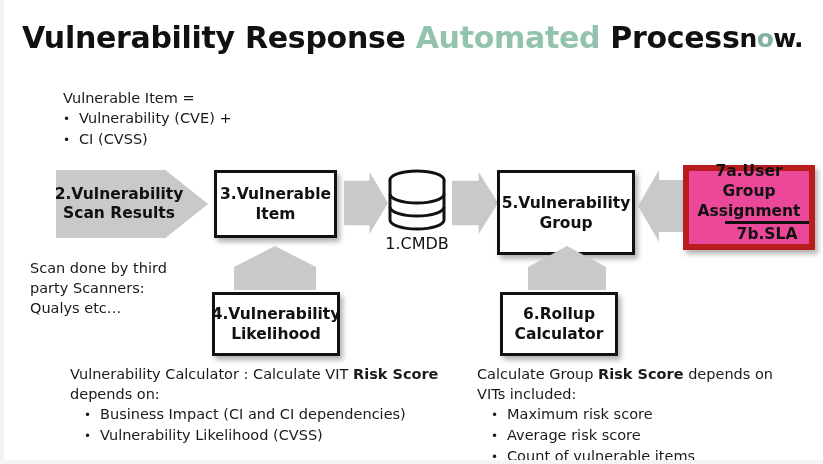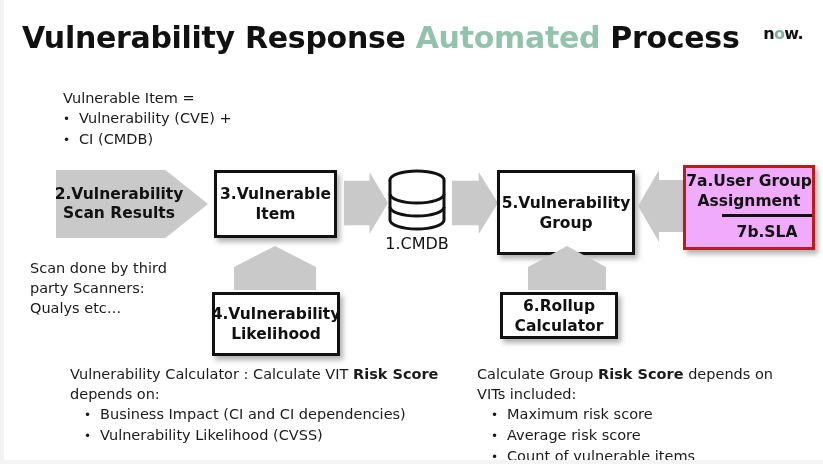--- a/index.html
+++ b/index.html
@@ -39,21 +39,21 @@
     letter-spacing: -0.3px;
     white-space: nowrap;
     font-family: "DejaVu Sans", sans-serif;
   }
   .title .accent { color: #93c3ad; }
 
   .logo {
     position: absolute;
     right: 20px;
     top: 24px;
-    font-size: 16px;
+    font-size: 25px;
     font-weight: bold;
     letter-spacing: -0.6px;
     font-family: "DejaVu Sans", sans-serif;
     color: #111111;
   }
   .logo .o { color: #7fb3a0; }
 
   
   .deftext {
     position: absolute;
@@ -131,25 +131,26 @@
     font-size: 16px;
     text-align: center;
     color: #111111;
     white-space: nowrap;
   }
 
   
   .stackbox {
     position: absolute;
     box-sizing: border-box;
-    border: 3px solid #b91c1c;
-    background: #f0abfc;
+    border: 6px solid #b91c1c;
+    background: #ec4899;
     box-shadow: 3px 4px 5px rgba(0,0,0,0.30);
     display: flex;
     flex-direction: column;
+    justify-content: flex-end;
   }
   .stackbox .cell {
     font-family: "DejaVu Sans", sans-serif;
     font-weight: bold;
     font-size: 15.5px;
     line-height: 20px;
     text-align: center;
     display: flex;
     align-items: center;
     justify-content: center;
@@ -197,21 +198,21 @@
     <span>Vulnerability Response </span><span class="accent">Automated</span><span> Process</span>
   </div>
 
   <div class="logo">
     <span>n</span><span class="o">o</span><span>w.</span>
   </div>
 
   <div class="deftext def-left">
     <div>Vulnerable Item =</div>
     <span class="bul">Vulnerability (CVE)  +</span>
-    <span class="bul">CI (CMDB)</span>
+    <span class="bul">CI (CVSS)</span>
   </div>
 
 
   <div class="shape arrow-block" style="left:56px; top:170px; width:152px; height:68px;">
     <div class="lbl">
       <span>2.Vulnerability</span><br>
       <span>Scan Results</span>
     </div>
   </div>
 
@@ -261,21 +262,21 @@
 
   <div class="shape box" style="left:212px; top:292px; width:128px; height:64px;">
     <div>
       <span>4.Vulnerability</span><br>
       <span>Likelihood</span>
     </div>
   </div>
 
   <div class="shape arrow-up" style="left:528px; top:246px; width:78px; height:44px;"></div>
 
-  <div class="shape box" style="left:500px; top:292px; width:118px; height:47px;">
+  <div class="shape box" style="left:500px; top:292px; width:118px; height:64px;">
     <div>
       <span>6.Rollup</span><br>
       <span>Calculator</span>
     </div>
   </div>
 
   <div class="note scan-note">
     <div>Scan done by third</div>
     <div>party Scanners:</div>
     <div>Qualys etc…</div>

